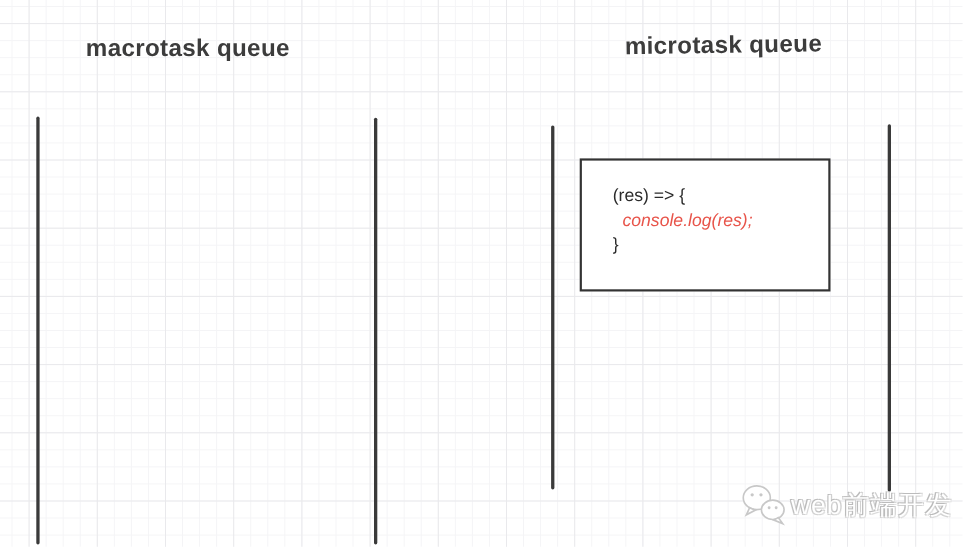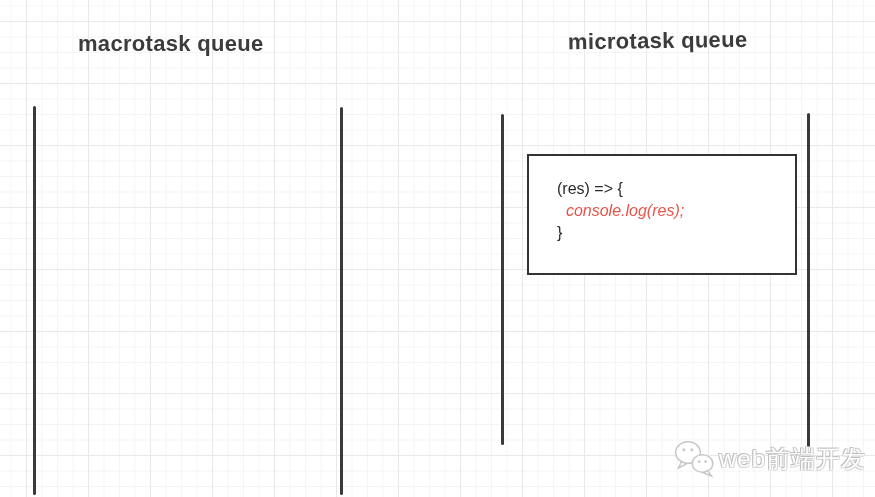--- a/index.html
+++ b/index.html
@@ -37,22 +37,22 @@
     border-radius: 2px;
   }
   #wall-macro-left  { left: 33px;  top: 106px; height: 389px; }
   #wall-macro-right { left: 340px; top: 107px; height: 388px; }
   #wall-micro-left  { left: 501px; top: 114px; height: 331px; }
   #wall-micro-right { left: 807px; top: 113px; height: 334px; }
 
   .code-box {
     position: absolute;
     left: 527px;
-    top: 154px;
-    width: 270px;
+    top: 144px;
+    width: 228px;
     height: 121px;
     box-sizing: border-box;
     background: #ffffff;
     border: 2.5px solid #333333;
     padding: 22px 8px 0 28px;
   }
   .code-line {
     font-size: 16px;
     line-height: 22px;
     font-weight: 500;

